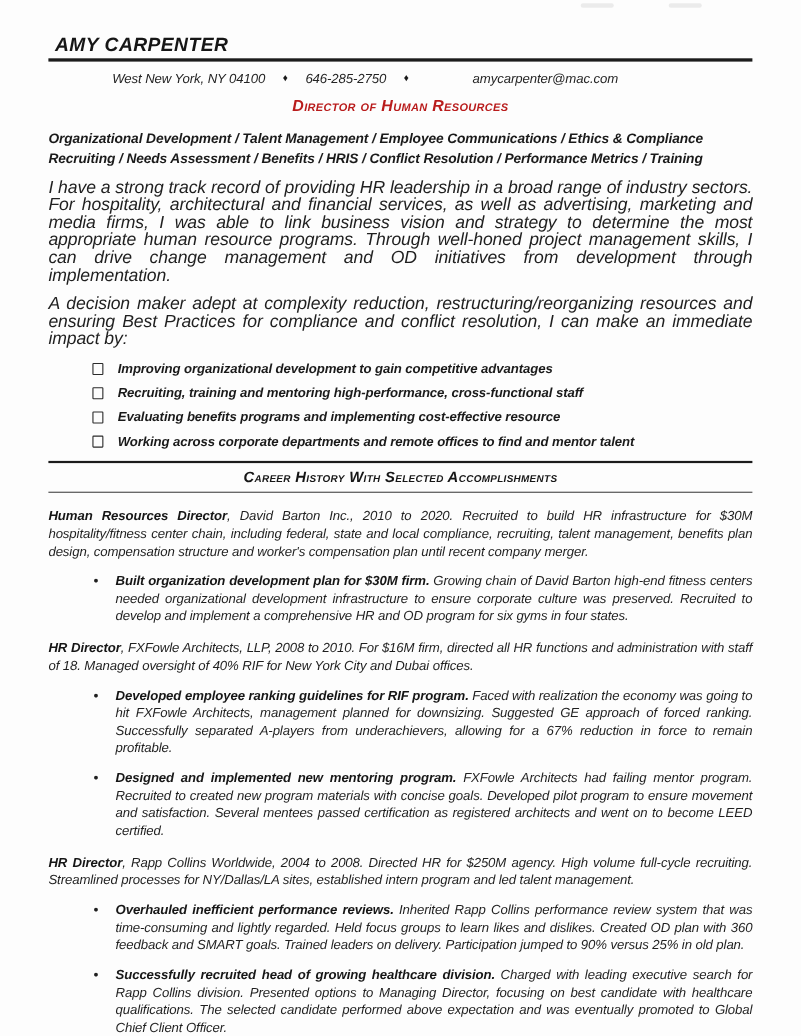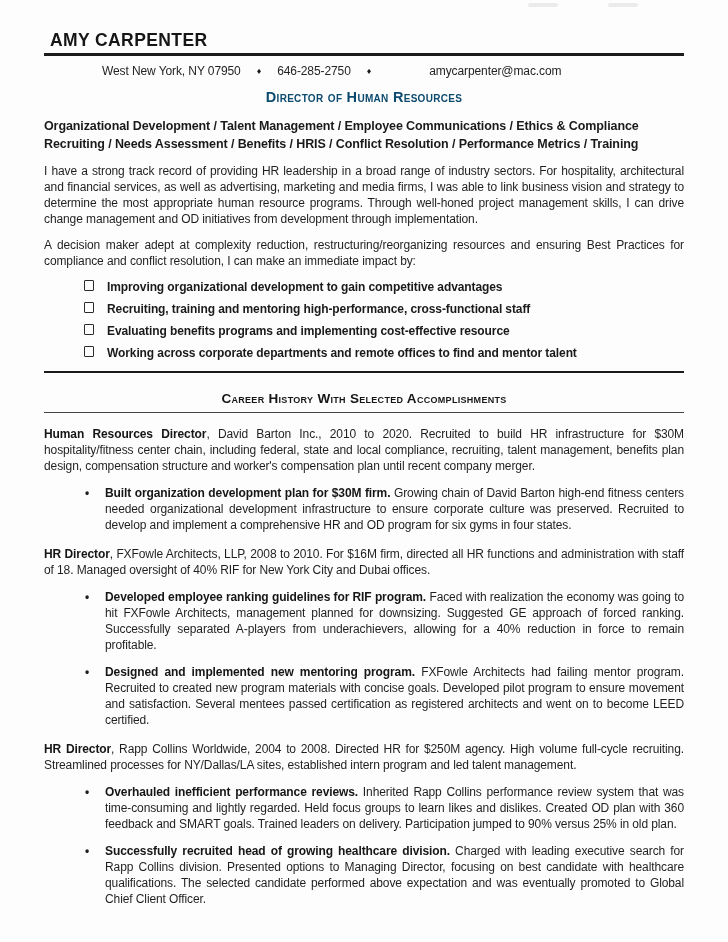--- a/index.html
+++ b/index.html
@@ -6,20 +6,21 @@
   .page {
     position:relative;
     width:728px; height:942px;
     background:#fdfdfd;
     font-family:"Liberation Sans", sans-serif;
     color:#1f1f1f;
     box-sizing:border-box;
     padding:30px 44px 0 44px;
     overflow:hidden;
     letter-spacing:-0.1px;
+    font-style:italic;
   }
   .scan-artifact { position:absolute; height:4px; background:#ebebeb; border-radius:2px; }
   .artifact-1 { left:528px; top:3px; width:30px; }
   .artifact-2 { left:608px; top:3px; width:30px; }
 
   .name {
     font-size:17.5px; font-weight:bold; letter-spacing:0.4px;
     margin:0 0 2px 6px; color:#161616;
   }
   .header-rule { border-bottom:3px solid #1c1c1c; }
@@ -28,45 +29,45 @@
     display:flex; align-items:center;
     margin:8px 0 0 58px;
     font-size:12px; color:#242424;
   }
   .contact-sep { font-size:9px; margin:0 16px; color:#1a1a1a; }
   .contact-email { margin-left:42px; }
 
   .doc-title {
     text-align:center; font-weight:bold; font-size:14.5px;
     font-variant:small-caps; letter-spacing:0.3px;
-    margin-top:11px; color:#0c4a6e;
+    margin-top:11px; color:#b91c1c;
   }
 
   .skills { text-align:left; font-weight:bold; font-size:12.5px; line-height:18px; margin-top:12px; color:#1a1a1a; }
 
-  .para { text-align:justify; font-size:12px; line-height:16px; margin:10px 0 0 0; }
+  .para { text-align:justify; font-size:16px; line-height:16px; margin:10px 0 0 0; }
 
   .impact-list { margin-top:11px; }
   .impact-item {
-    display:flex; 
+    display:flex; align-items:center;
     margin:0 0 8px 40px;
     font-weight:bold; font-size:12px; line-height:14px; color:#1a1a1a;
   }
   .checkbox-glyph {
     width:8px; height:9px; border:1.5px solid #2a2a2a; border-radius:1px;
     flex:none; margin-right:13px; background:transparent;
   }
 
   .section-head {
     margin-top:11px;
     border-top:2.5px solid #1b1b1b;
     border-bottom:1.5px solid #454545;
     text-align:center; font-variant:small-caps; font-weight:bold;
     font-size:13.5px; letter-spacing:0.3px;
-    padding:18px 0 6px 0; color:#161616;
+    padding:5px 0 6px 0; color:#161616;
   }
 
   .job-para { text-align:justify; font-size:12px; line-height:16px; margin:13px 0 0 0; }
   .job-lead { font-weight:bold; color:#161616; }
 
   .job-bullet { display:flex; margin:11px 0 0 41px; }
   .bullet-marker { width:20px; flex:none; font-weight:bold; font-size:12px; line-height:16px; }
   .bullet-text { flex:1; text-align:justify; font-size:12px; line-height:16px; }
   .bullet-lead { font-weight:bold; color:#161616; }
 </style>
@@ -75,21 +76,21 @@
 
 <div class="page">
 
   <div class="scan-artifact artifact-1"></div>
   <div class="scan-artifact artifact-2"></div>
 
   <div class="name">AMY CARPENTER</div>
   <div class="header-rule"></div>
 
   <div class="contact-row">
-    <span>West New York, NY 07950</span>
+    <span>West New York, NY 04100</span>
     <span class="contact-sep">♦</span>
     <span>646-285-2750</span>
     <span class="contact-sep">♦</span>
     <span class="contact-email">amycarpenter@mac.com</span>
   </div>
 
   <div class="doc-title">Director of Human Resources</div>
 
   <div class="skills">
     <div>Organizational Development / Talent Management / Employee Communications / Ethics &amp; Compliance</div>
@@ -129,21 +130,21 @@
       <span class="bullet-lead">Built organization development plan for $30M firm.</span><span> Growing chain of David Barton high-end fitness centers needed organizational development infrastructure to ensure corporate culture was preserved. Recruited to develop and implement a comprehensive HR and OD program for six gyms in four states.</span>
     </span>
   </div>
 
   <p class="job-para">
     <span class="job-lead">HR Director</span><span>, FXFowle Architects, LLP, 2008 to 2010. For $16M firm, directed all HR functions and administration with staff of 18. Managed oversight of 40% RIF for New York City and Dubai offices.</span>
   </p>
   <div class="job-bullet">
     <span class="bullet-marker">•</span>
     <span class="bullet-text">
-      <span class="bullet-lead">Developed employee ranking guidelines for RIF program.</span><span> Faced with realization the economy was going to hit FXFowle Architects, management planned for downsizing. Suggested GE approach of forced ranking. Successfully separated A-players from underachievers, allowing for a 40% reduction in force to remain profitable.</span>
+      <span class="bullet-lead">Developed employee ranking guidelines for RIF program.</span><span> Faced with realization the economy was going to hit FXFowle Architects, management planned for downsizing. Suggested GE approach of forced ranking. Successfully separated A-players from underachievers, allowing for a 67% reduction in force to remain profitable.</span>
     </span>
   </div>
   <div class="job-bullet">
     <span class="bullet-marker">•</span>
     <span class="bullet-text">
       <span class="bullet-lead">Designed and implemented new mentoring program.</span><span> FXFowle Architects had failing mentor program. Recruited to created new program materials with concise goals. Developed pilot program to ensure movement and satisfaction. Several mentees passed certification as registered architects and went on to become LEED certified.</span>
     </span>
   </div>
 
   <p class="job-para">

